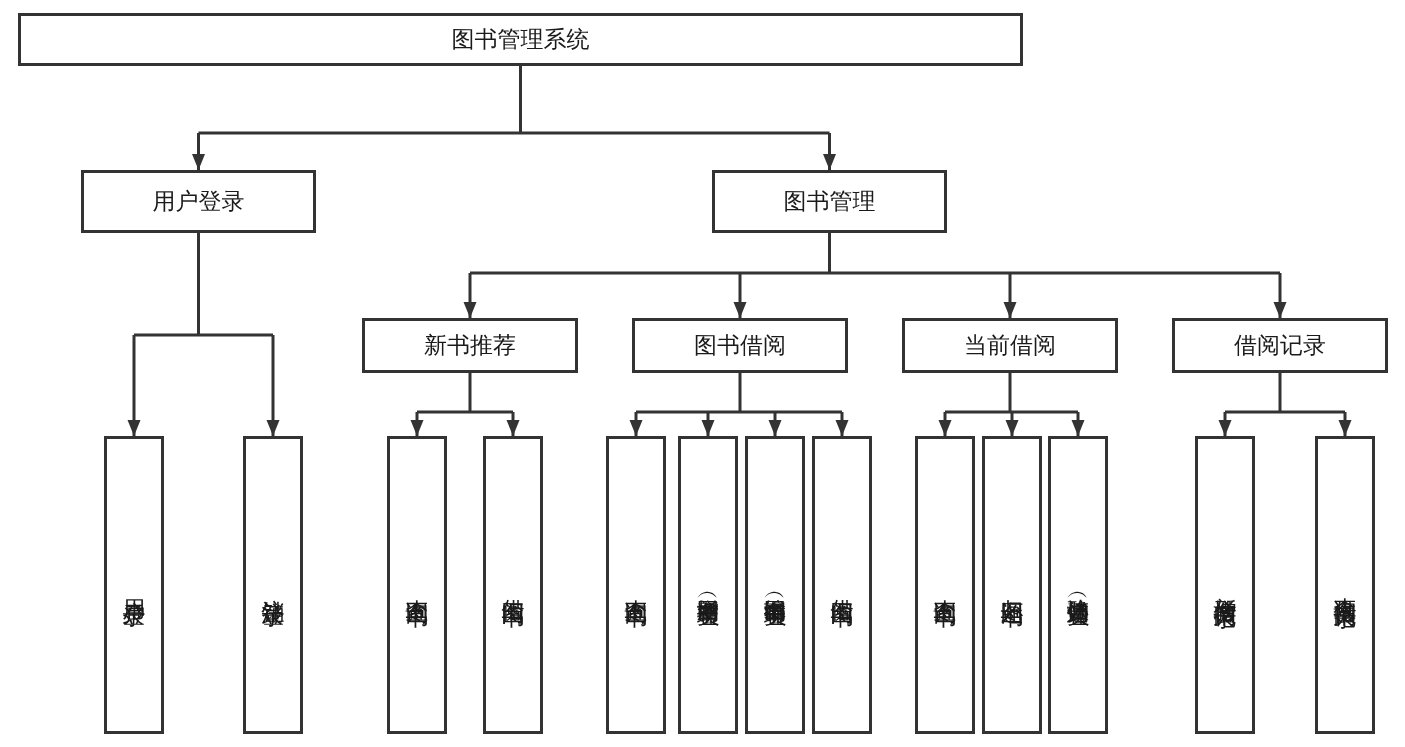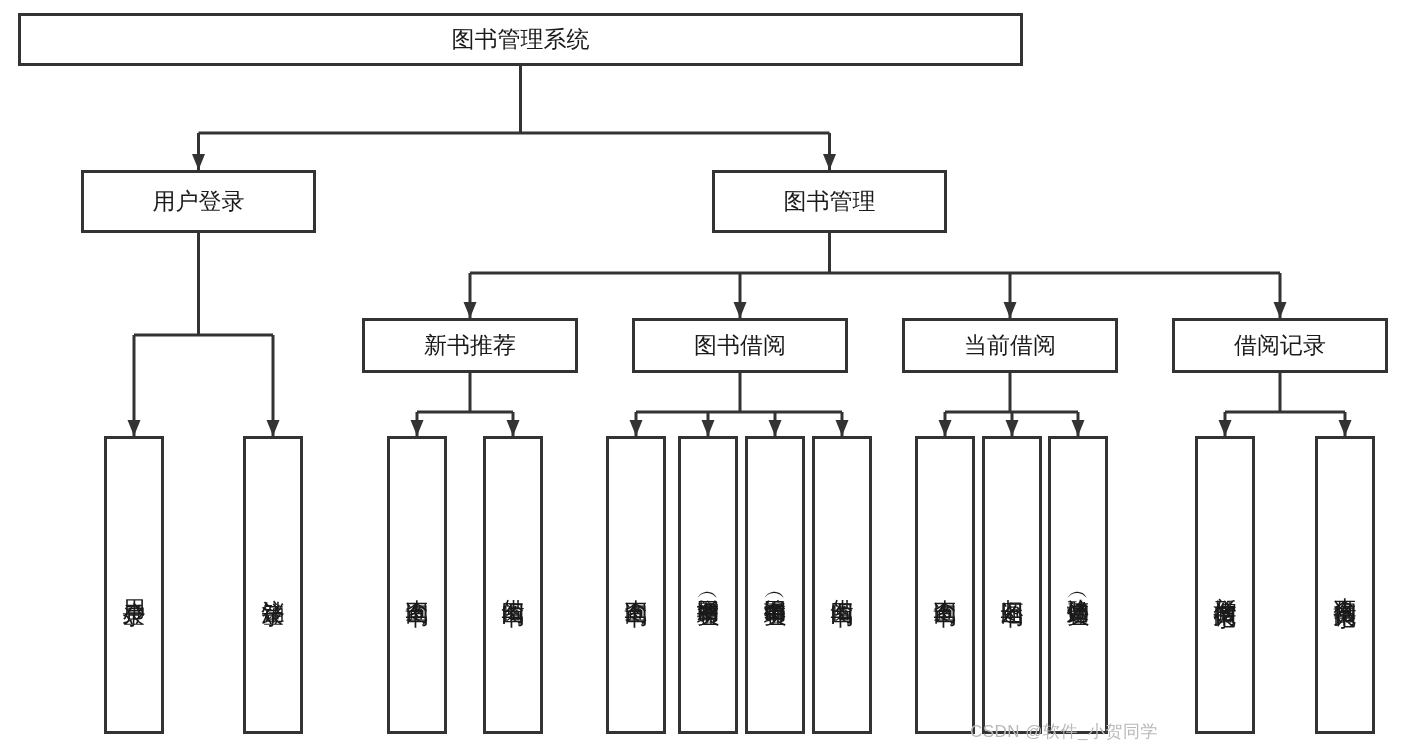--- a/index.html
+++ b/index.html
@@ -177,15 +177,14 @@
       <div class="node-label-v" style="left: 678px; top: 436px; width: 60px; height: 298px; font-size: 22px; letter-spacing: 1px;">新增图书（管理员）</div>
       <div class="node-label-v" style="left: 745px; top: 436px; width: 60px; height: 298px; font-size: 22px; letter-spacing: 1px;">编辑图书（管理员）</div>
       <div class="node-label-v" style="left: 812px; top: 436px; width: 60px; height: 298px;">借阅图书</div>
       <div class="node-label-v" style="left: 915px; top: 436px; width: 60px; height: 298px;">查询图书</div>
       <div class="node-label-v" style="left: 982px; top: 436px; width: 60px; height: 298px;">归还图书</div>
       <div class="node-label-v" style="left: 1048px; top: 436px; width: 60px; height: 298px; font-size: 22px; letter-spacing: 1px;">确认归还（管理员）</div>
       <div class="node-label-v" style="left: 1195px; top: 436px; width: 60px; height: 298px;">新增借阅记录</div>
       <div class="node-label-v" style="left: 1315px; top: 436px; width: 60px; height: 298px;">查询借阅记录</div>
     </div>
 
-  <div class="watermark">CSDN @软件_小贺同学</div>
 
 </div>
 
 </body></html>

